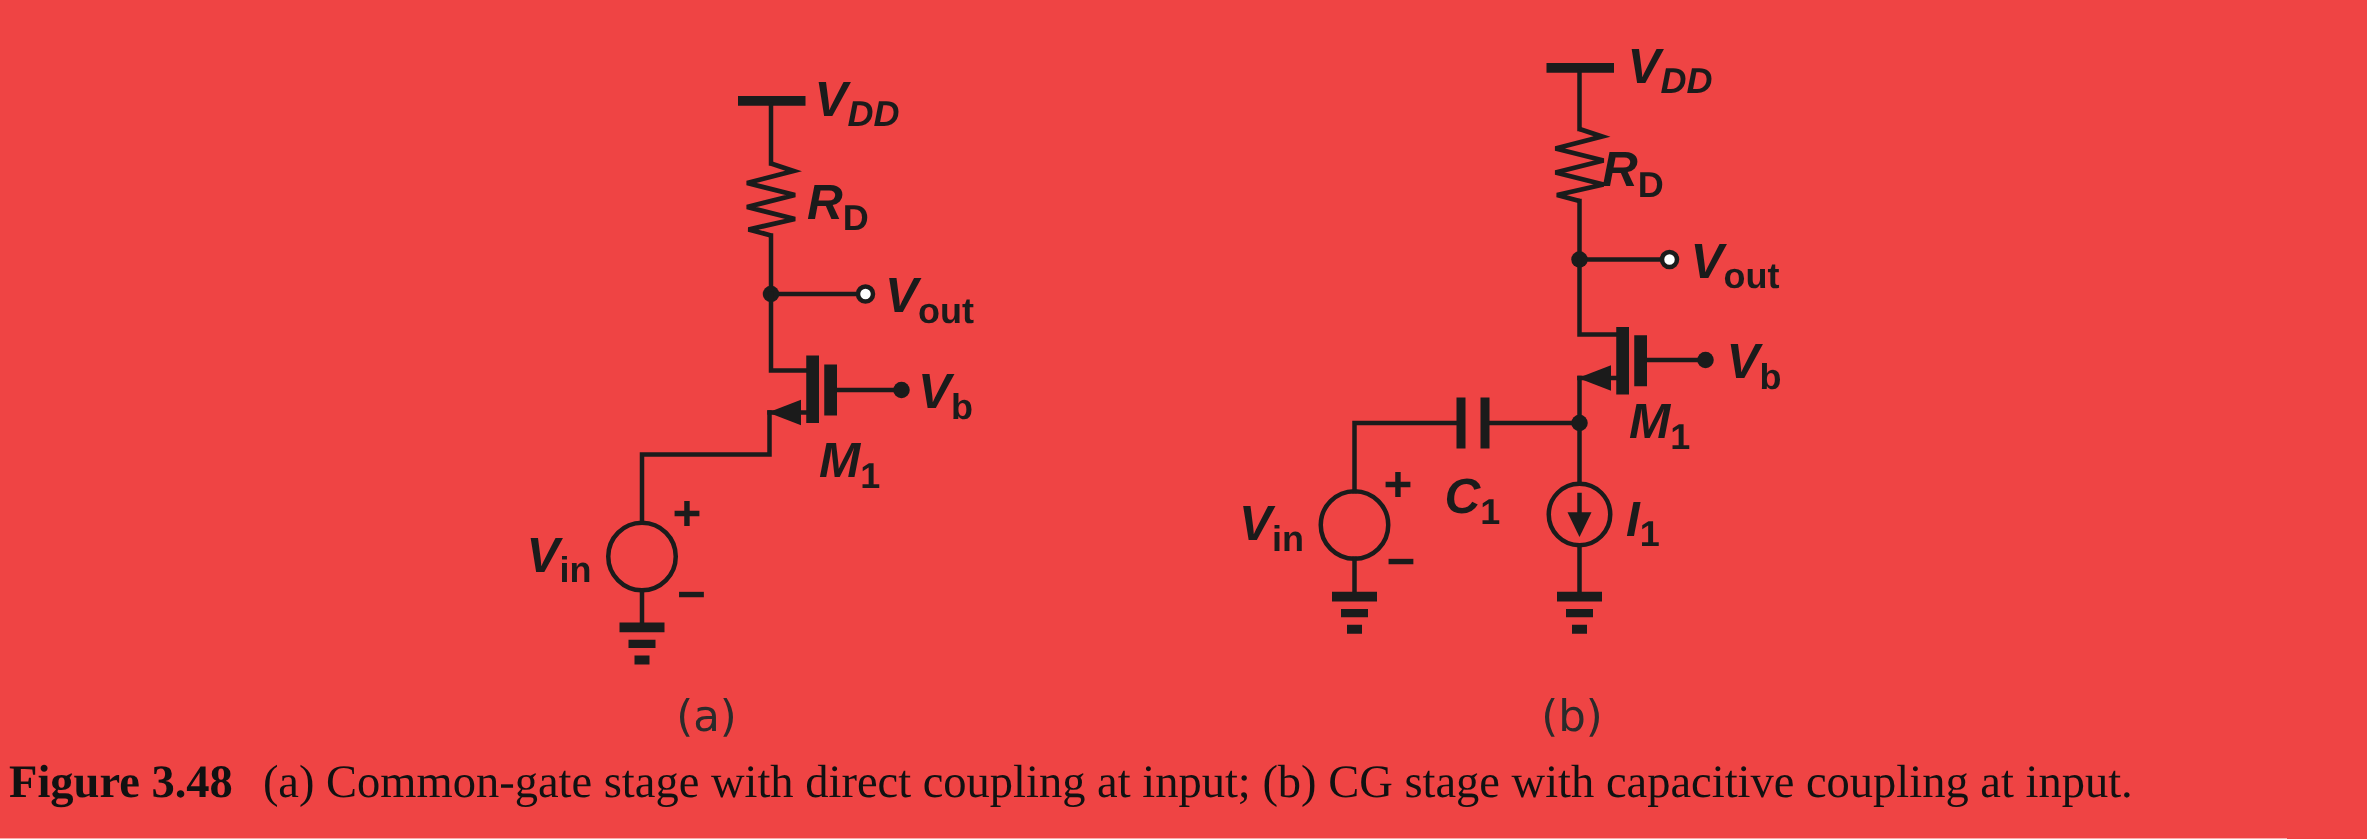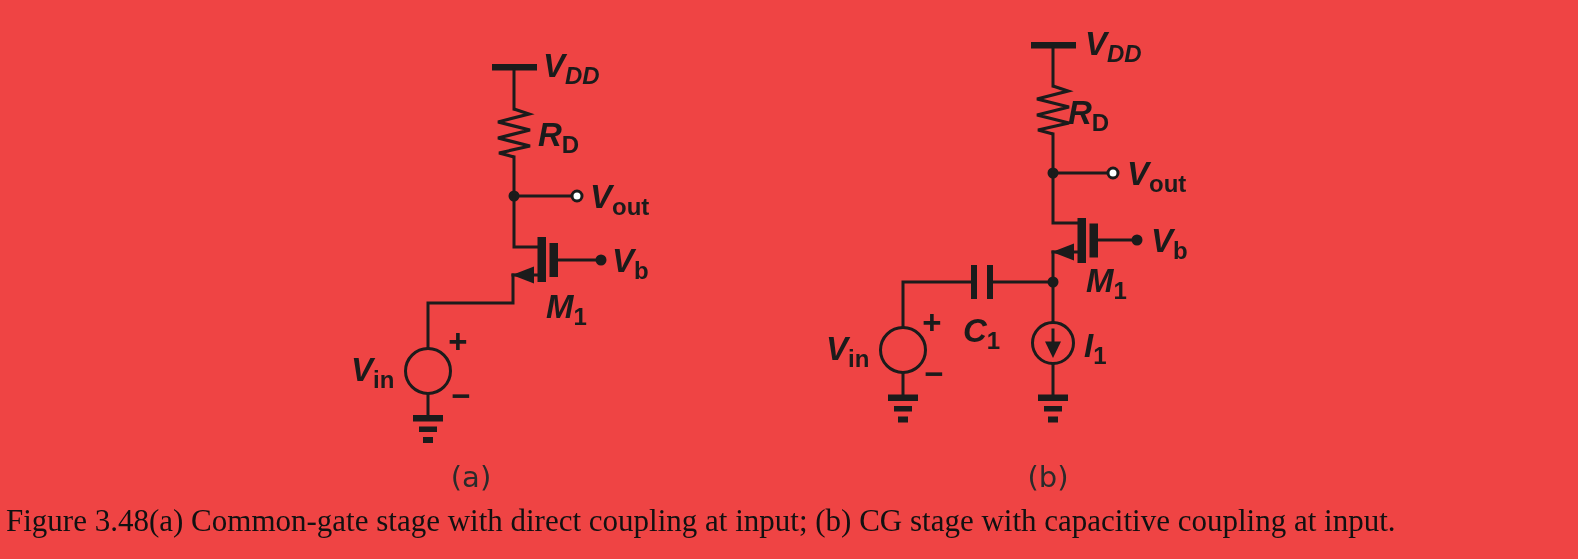--- a/index.html
+++ b/index.html
@@ -14,21 +14,21 @@
   .lbl{font-family:"Liberation Sans",sans-serif;font-weight:bold;font-style:italic;
        font-size:33px;fill:#1b1b1b;}
   .sub{font-size:24px;font-style:normal;}
   .sub-it{font-size:24px;font-style:italic;}
   .sign{font-family:"Liberation Sans",sans-serif;font-weight:bold;font-size:33px;
         fill:#1b1b1b;text-anchor:middle;}
   .sublabel{font-family:"DejaVu Sans",sans-serif;font-weight:400;font-size:29px;
             fill:#2b2b2b;text-anchor:middle;font-style:normal;}
   #caption{position:absolute;left:6px;top:503px;width:1570px;white-space:nowrap;
            font-family:"Liberation Serif",serif;font-size:31px;color:#111111;}
-  #caption .cap-label{font-weight:normal;}
+  #caption .cap-label{font-weight:bold;margin-right:20px;}
 </style>
 </head>
 <body>
 
 <div id="stage">
 
 <svg width="1578" height="500" viewBox="0 0 1578 500">
 
   <g>
 

